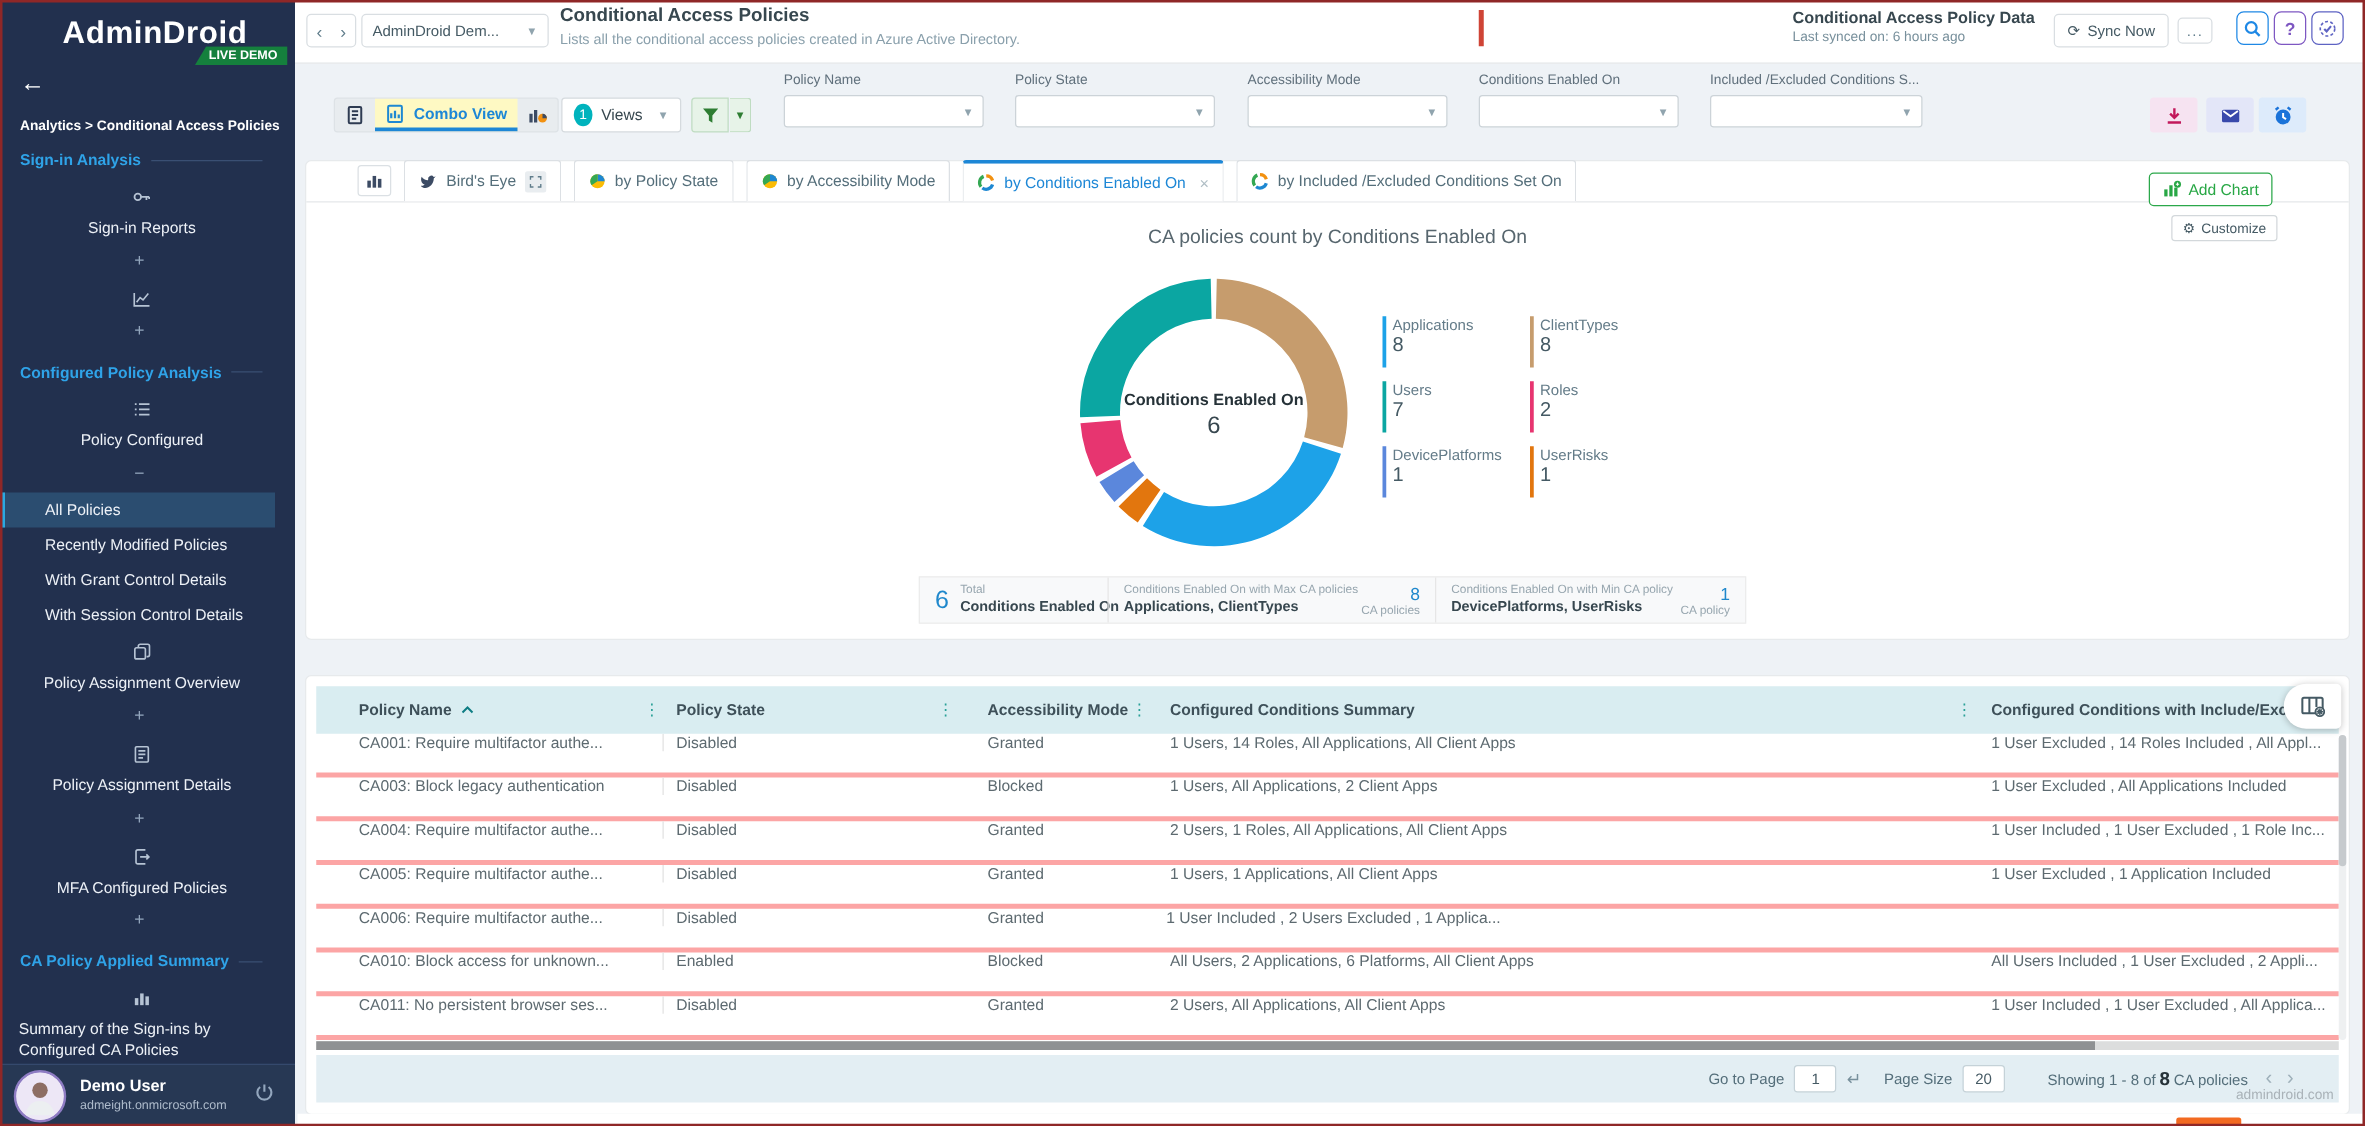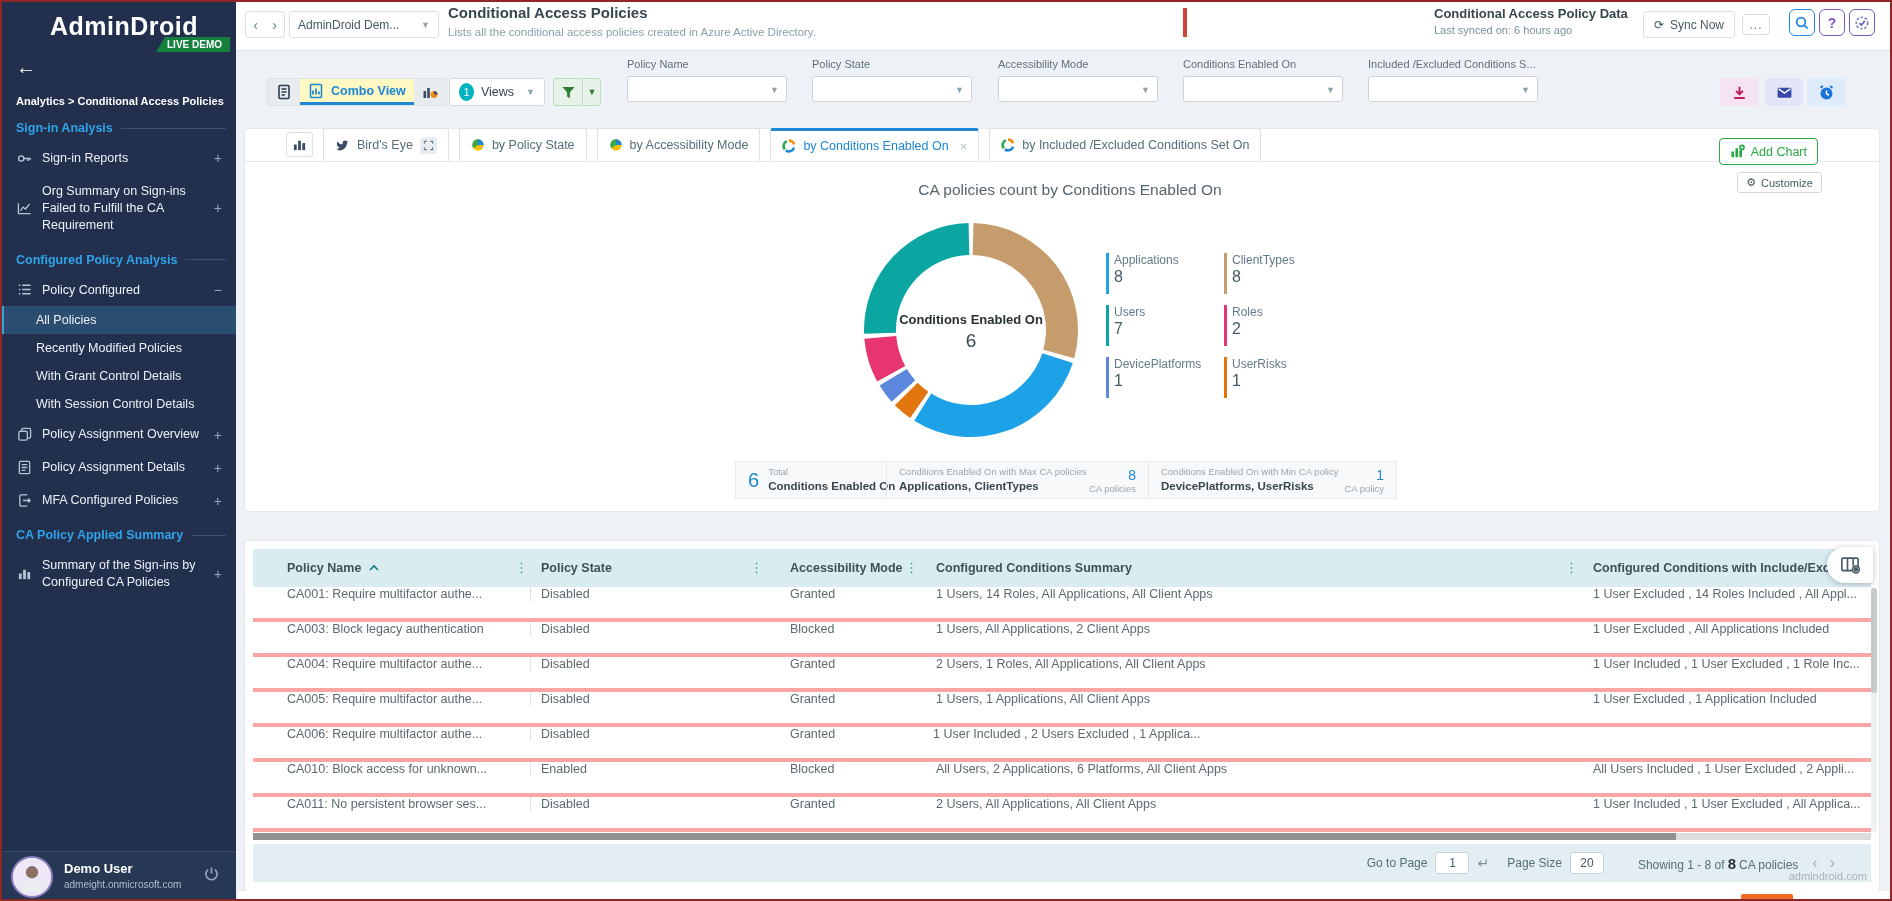--- a/index.html
+++ b/index.html
@@ -6,24 +6,24 @@
   html,body { width:1892px; height:901px; }
   body { font-family:"Liberation Sans", sans-serif; position:relative; background:#fff; overflow:hidden; }
   .frame { position:absolute; inset:0; border:2px solid #8f2727; pointer-events:none; z-index:99; }
 
   
   .sidebar { position:absolute; left:0; top:0; width:236px; height:901px; background:#22304e; color:#edf1f7; overflow:hidden; z-index:5; }
   .logo { position:absolute; left:50px; top:12px; font-size:25px; font-weight:700; letter-spacing:.5px; color:#fff; }
   .badge { position:absolute; left:156px; top:37px; background:#15803d; color:#fff; font-size:10px; font-weight:700; padding:2px 8px 2px 11px; clip-path:polygon(9px 0,100% 0,100% 100%,0 100%); }
   .back { position:absolute; left:16px; top:56px; font-size:20px; color:#fff; cursor:pointer; }
   .crumb { position:absolute; left:16px; top:95px; width:208px; font-size:11px; font-weight:700; white-space:nowrap; overflow:hidden; color:#fff; }
-  .nav { position:absolute; left:0; top:110px; right:0; }
+  .nav { position:absolute; left:0; top:110px; right:16px; }
   .nav-section { display:flex; align-items:center; gap:8px; padding:11px 10px 7px 16px; color:#2fa3e8; font-size:12.5px; font-weight:700; }
   .nav-section .line { flex:1; height:1px; background:#3a4f73; }
-  .nav-item { display:flex; align-items:center; gap:9px; padding:8px 8px 8px 15px; font-size:12.5px; cursor:pointer; }
+  .nav-item { display:flex; align-items:center; gap:9px; padding:8px 8px 8px 15px; font-size:12.5px; cursor:pointer;flex-direction:column; }
   .nav-item .ic { width:18px; color:#b6c3d4; flex:none; display:flex; align-items:center; }
   .nav-item .lbl { flex:1; line-height:1.35; }
   .nav-item .exp { color:#93a6bd; font-size:14px; padding:0 6px 0 2px; }
   .nav-sub { padding:7px 10px 7px 36px; font-size:12.5px; cursor:pointer; }
   .nav-sub.active { background:#2b4d70; border-left:4px solid #2aa9e1; padding-left:32px; }
   .user { position:absolute; left:0; bottom:0; right:0; height:50px; background:#273854; border-top:1px solid #35496d; }
   .avatar { position:absolute; left:11px; top:4px; width:42px; height:42px; border-radius:50%; border:2px solid #8e7cc3; overflow:hidden; background:#ede7f6; }
   .u-name { position:absolute; left:64px; top:9px; font-size:13px; font-weight:700; color:#fff; }
   .u-mail { position:absolute; left:64px; top:27px; font-size:10px; color:#aebbcb; }
   .power { position:absolute; right:16px; top:14px; color:#93a6bd; cursor:pointer; }
@@ -152,21 +152,20 @@
       </div>
       <div class="nav-item">
         <span class="ic">
           <svg viewBox="0 0 16 16" width="15" height="15">
             <g fill="none" stroke="currentColor" stroke-width="1.4">
               <path d="M1.5 2.5v11h13"></path>
               <path d="M3.5 10.5l3-4 2.5 2 4.5-5.5"></path>
             </g>
           </svg>
         </span>
-        <span class="lbl">Org Summary on Sign-ins Failed to Fulfill the CA Requirement</span>
         <span class="exp">+</span>
       </div>
       <div class="nav-section">
         <span>Configured Policy Analysis</span>
         <span class="line"></span>
       </div>
       <div class="nav-item">
         <span class="ic">
           <svg viewBox="0 0 16 16" width="15" height="15">
             <g stroke="currentColor" stroke-width="1.5">

